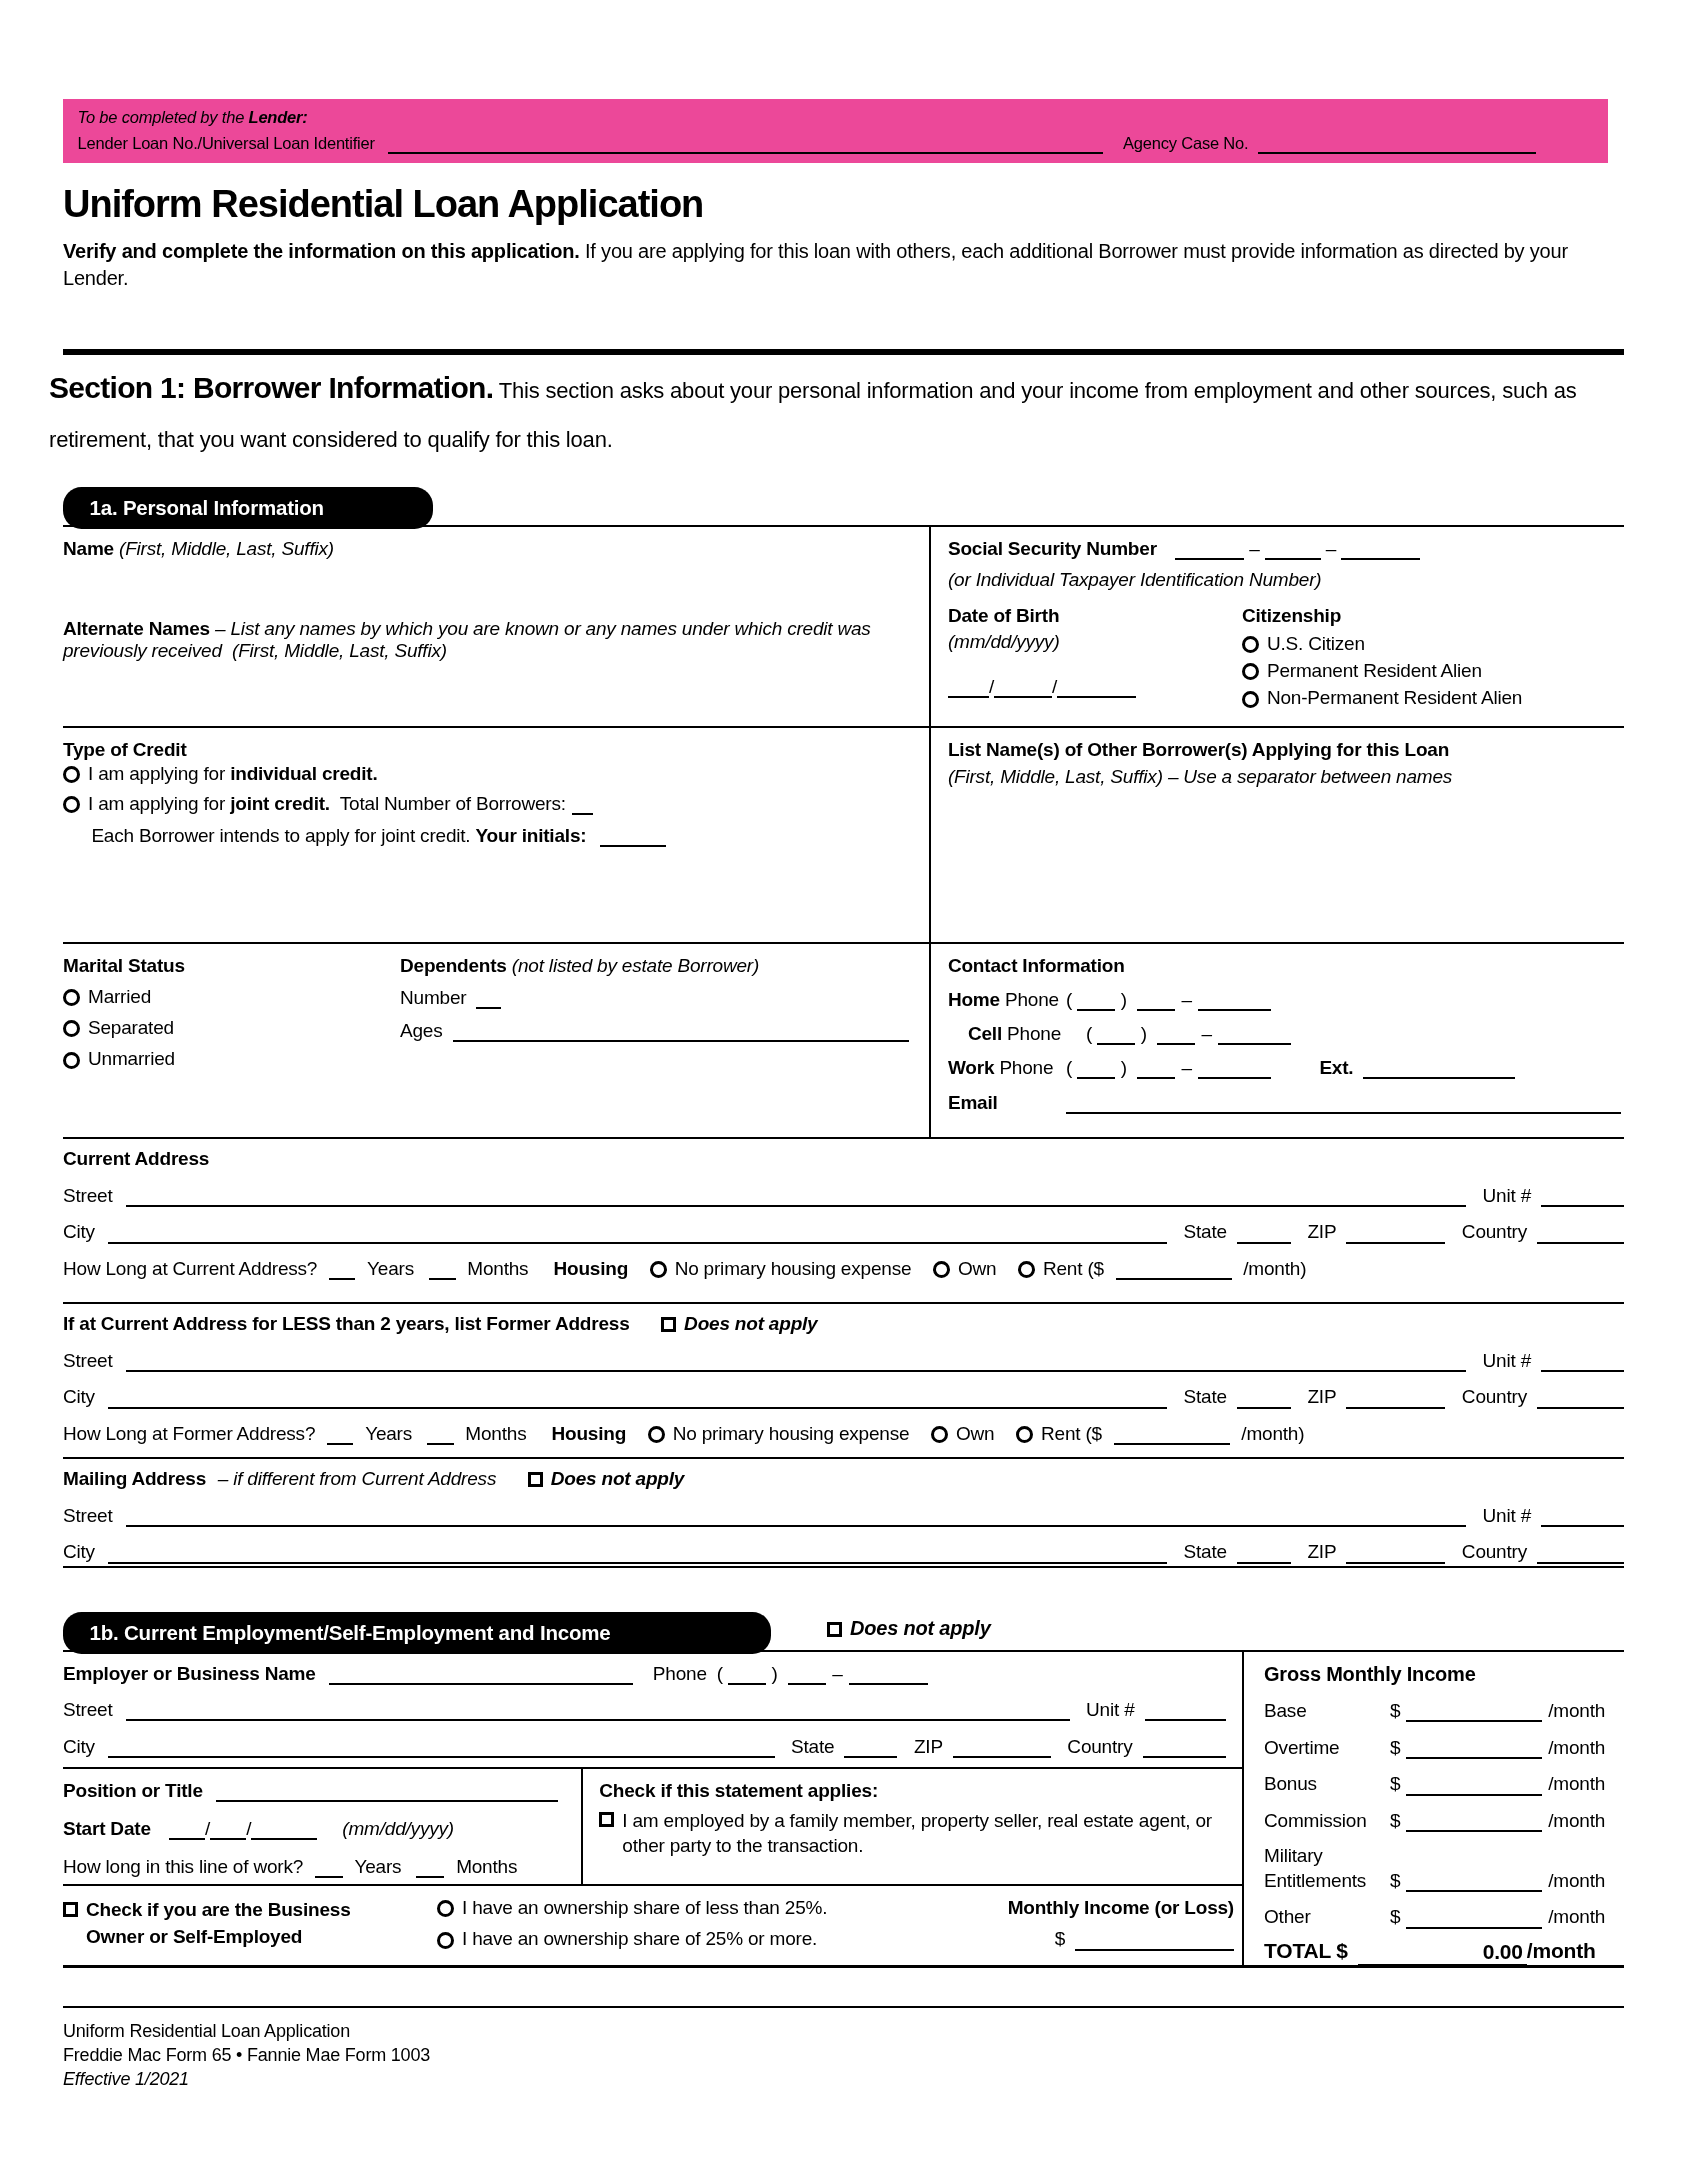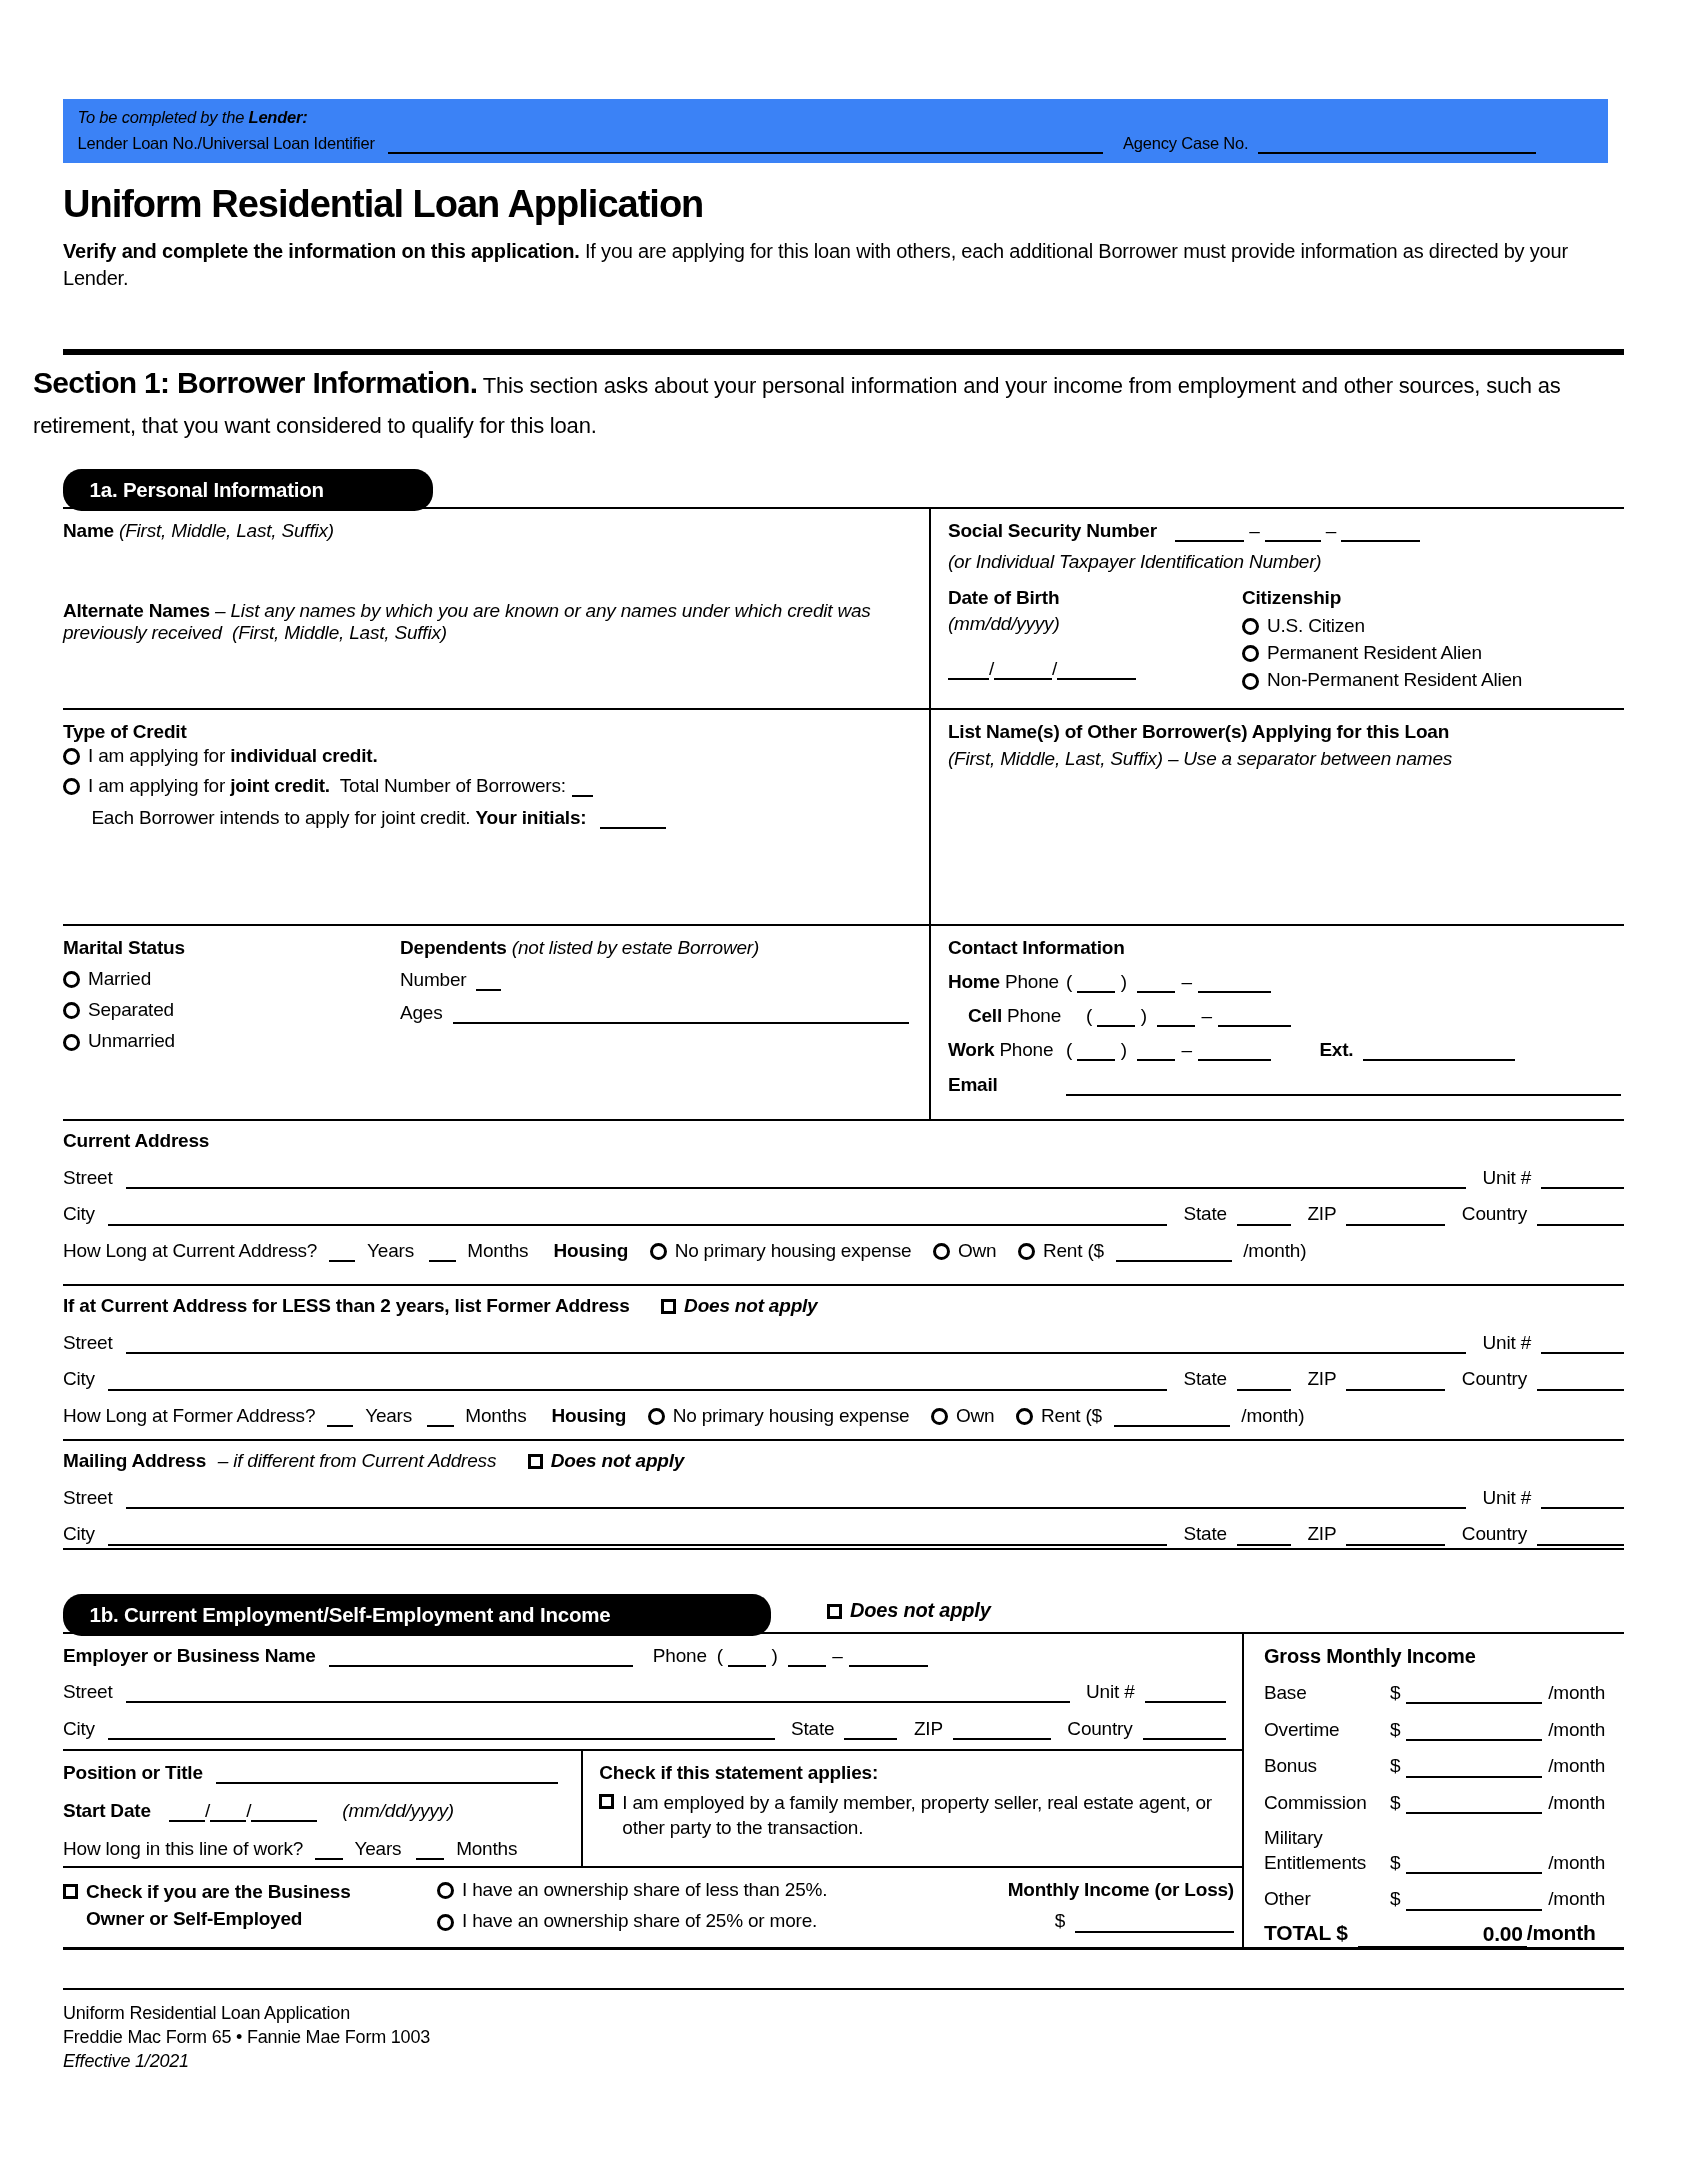--- a/index.html
+++ b/index.html
@@ -36,33 +36,33 @@
     background:#fff;
   }
   .fl { display:flex; align-items:baseline; }
   .ml10{margin-left:6.6px;} .ml15{margin-left:10px;} .ml20{margin-left:13.2px;}
   .ml25{margin-left:16.5px;} .ml30{margin-left:20px;} .ml40{margin-left:26.5px;}
 
   
   .lender-box {
     margin:99px 63px 0 63px;
     width:1545px;
-    background:#3b82f6;
+    background:#ec4899;
     padding:9.3px 14.6px 10.6px 14.6px;
     font-size:16.5px;
   }
   .lender-box .l2 { margin-top:6.6px; display:flex; align-items:baseline; }
 
   
   h1.title { margin:20px 63px 0 63px; font-size:38px; letter-spacing:-1px; }
   .intro { margin:12px 63px 0 63px; font-size:20px; line-height:26.5px; width:1561px; }
 
   .thick-rule { margin:58px 63px 0 63px; height:6px; background:#000; }
 
-  .sec-head { margin:8px 63px 0 33px; width:1561px; line-height:40px; font-size:22px; }
+  .sec-head { margin:8px 63px 0 49px; width:1561px; line-height:49px; font-size:22px; }
   .sec-head .big { font-size:30px; letter-spacing:-0.7px; }
 
   
   .tabrow { margin:18.5px 63px 0 63px; display:flex; align-items:center; }
   .tab {
     background:#000; color:#fff;
     font-weight:bold; font-size:20.5px;
     border-radius:18.5px;
     padding:0 26.5px;
     height:42px; line-height:42px;

